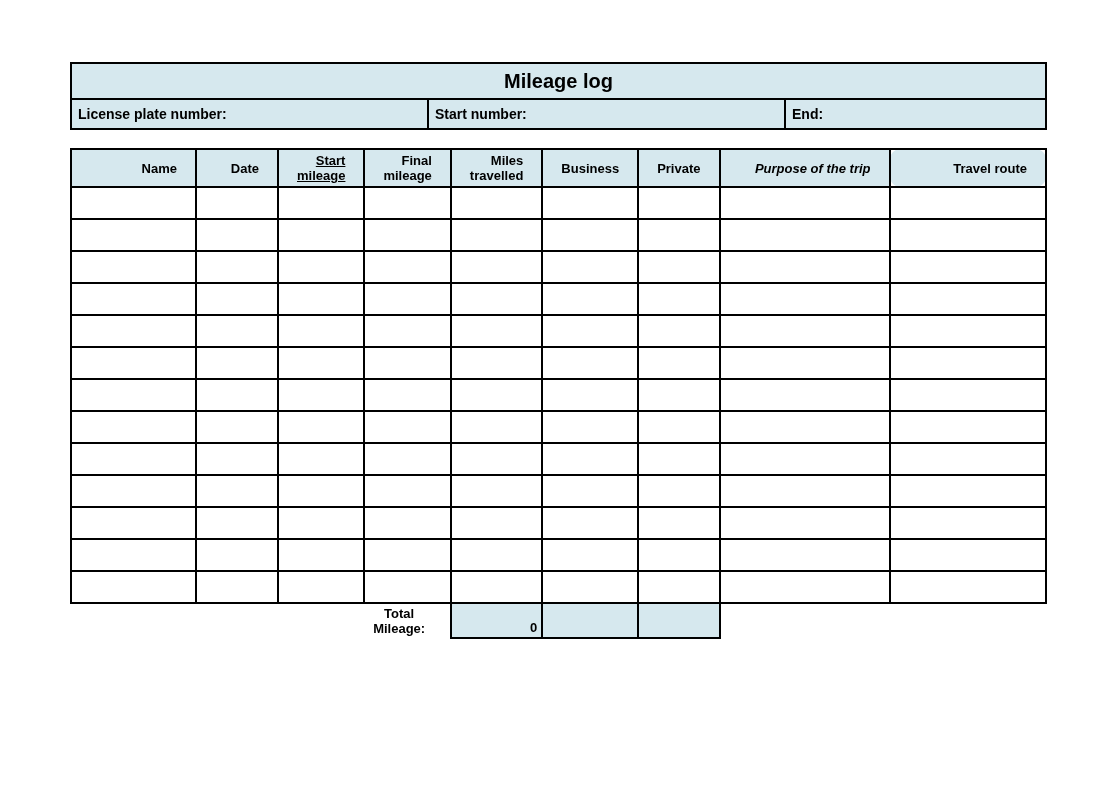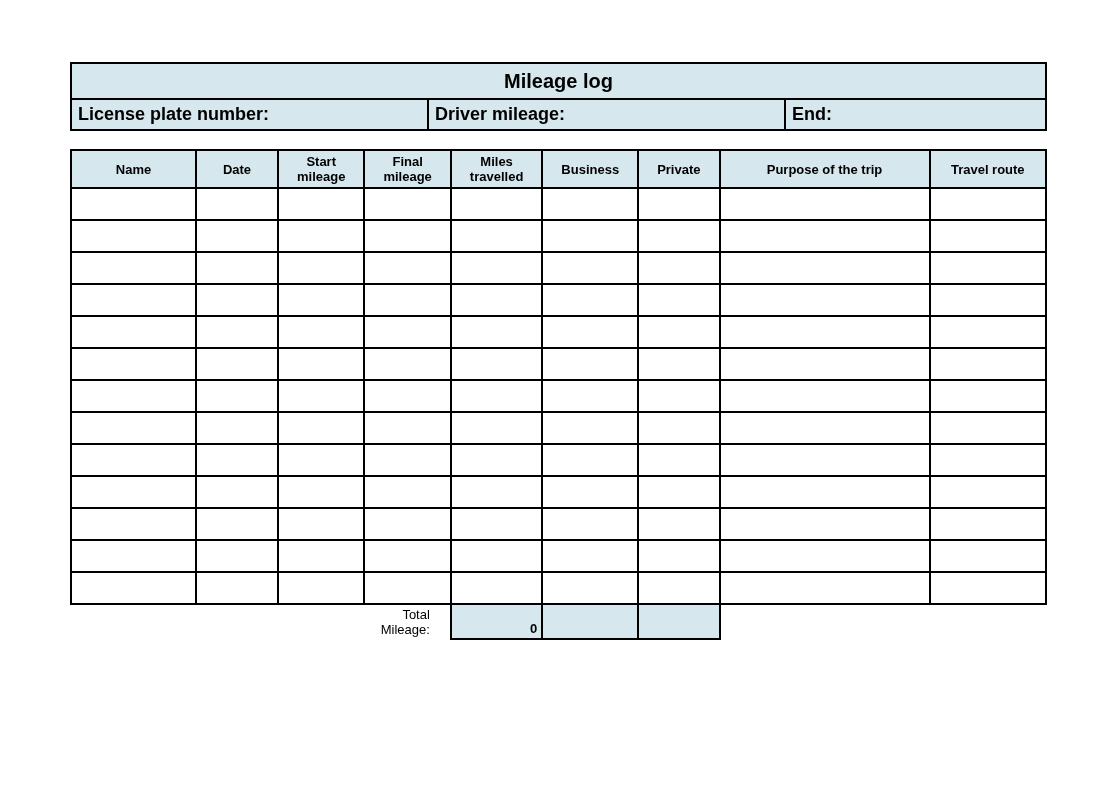--- a/index.html
+++ b/index.html
@@ -12,21 +12,21 @@
     }
     .header-table {
       width: 100%;
       border-collapse: collapse;
       padding-left: 36px;
     }
     .header-table td, .header-table th {
       border: 2px solid #000;
       background: #d6e8ee;
       padding: 4px 6px;
-      font-size: 18px;
+      font-size: 14px;
       font-weight: bold;
       text-align: left;
       height: 30px;
       vertical-align: middle;
     }
     .title-cell {
       text-align: center !important;
       font-size: 20px !important;
       height: 36px !important;
     }
@@ -34,47 +34,47 @@
     .log-table {
       width: 100%;
       border-collapse: collapse;
     }
     .log-table th {
       border: 2px solid #000;
       background: #d6e8ee;
       padding: 2px 18px;
       font-size: 13px;
       font-weight: bold;
-      text-align: center;
+      text-align: right;
       height: 38px;
       vertical-align: middle;
     }
     .log-table td {
       border: 2px solid #000;
       background: #ffffff;
       height: 32px;
       padding: 2px 4px;
       font-size: 13px;
     }
     .col-name { width: 125px; }
     .col-date { width: 82px; }
-    .col-start { width: 80px; }
+    .col-start { width: 80px; text-decoration: underline; }
     .col-final { width: 84px; }
     .col-miles { width: 90px; }
     .col-business { width: 58px; }
     .col-private { width: 58px; }
-    .col-purpose { width: 210px; }
-    .col-route { width: auto; }
+    .col-purpose { width: 170px; font-style: italic; }
+    .col-route { width: auto; border-radius: 10px; }
     .footer-row td {
       border: none;
       background: transparent;
     }
     .footer-row .footer-label {
-      text-align: right;
-      font-weight: normal;
+      text-align: center;
+      font-weight: bold;
       padding-right: 20px;
       vertical-align: middle;
     }
     .footer-row .footer-cell {
       border: 2px solid #000;
       background: #d6e8ee;
       text-align: right;
       font-weight: bold;
       vertical-align: bottom;
       padding-right: 4px;
@@ -83,21 +83,21 @@
 </head>
 <body>
 
 <table class="header-table">
   <tbody>
       <tr>
     <td colspan="3" class="title-cell">Mileage log</td>
   </tr>
   <tr>
     <td style="width:357px">License plate number:</td>
-    <td style="width:357px">Driver mileage:</td>
+    <td style="width:357px">Start number:</td>
     <td>End:</td>
   </tr>
 </tbody>
   </table>
 
 <div class="gap"></div>
 
 <table class="log-table">
   <thead>
     <tr>

